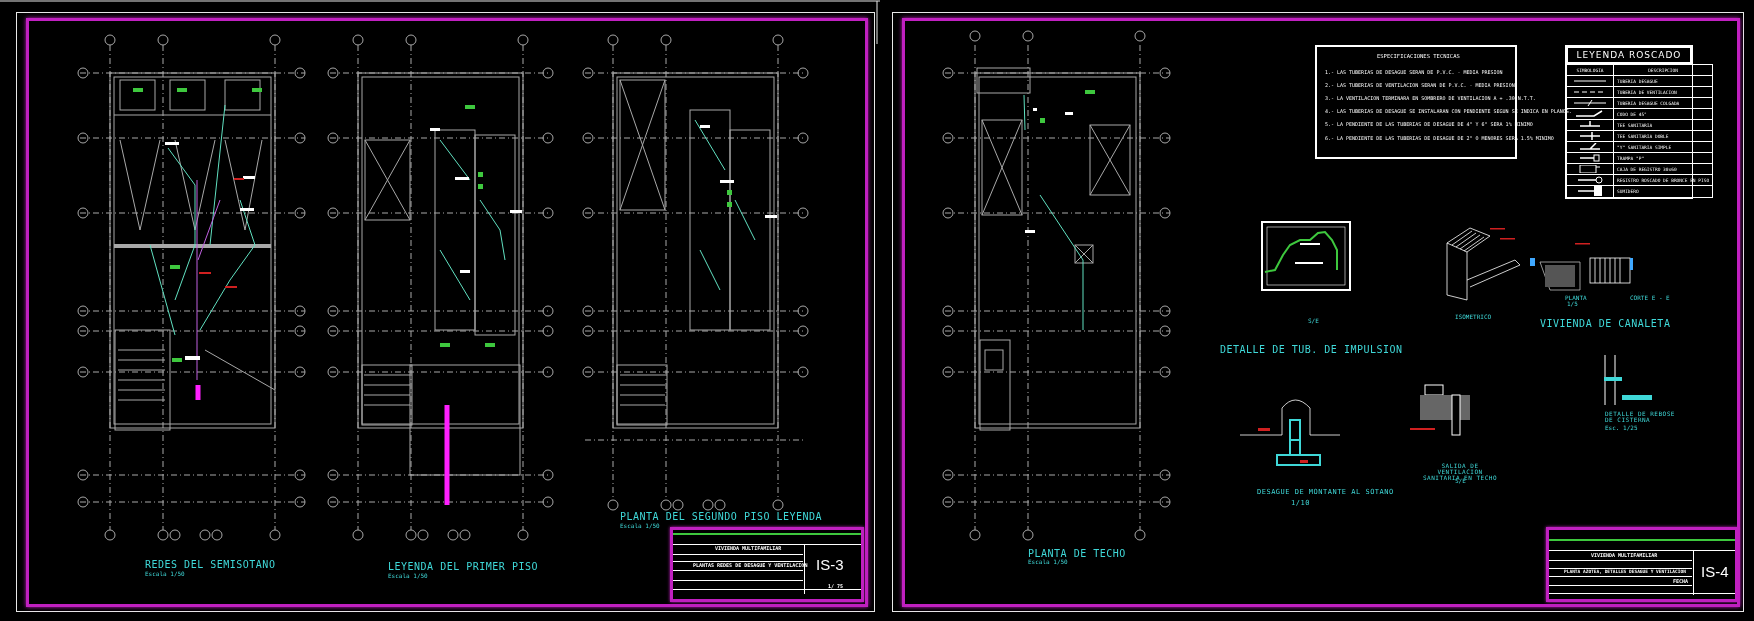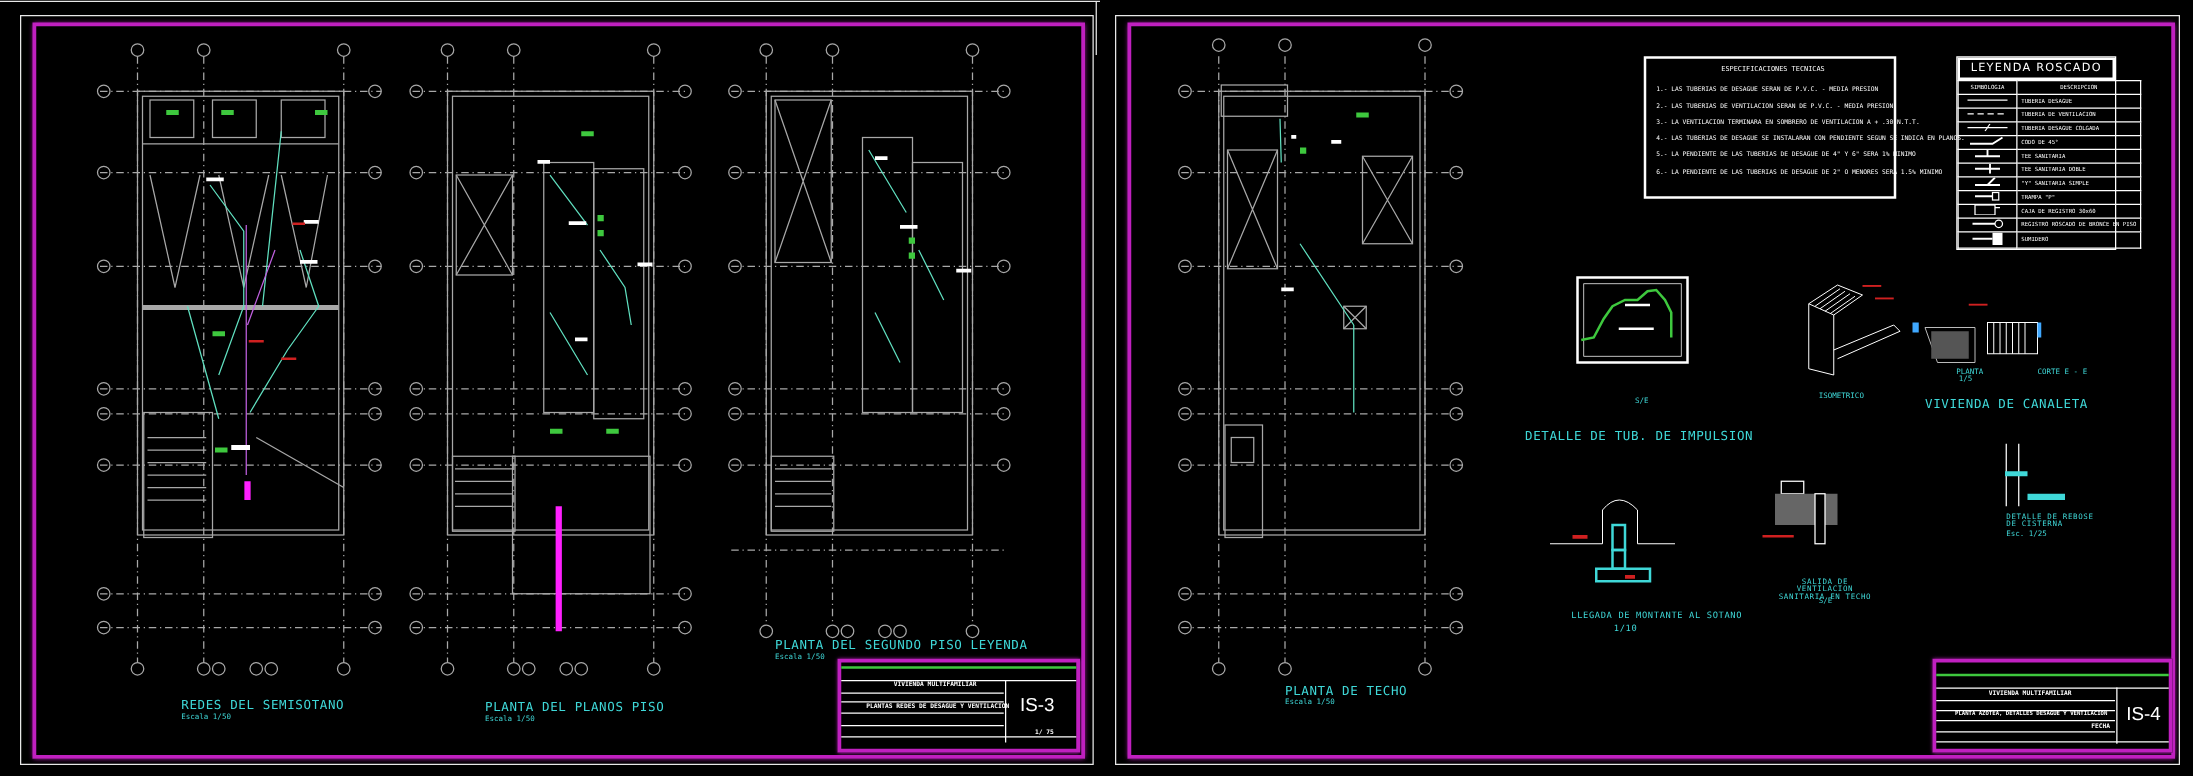--- a/index.html
+++ b/index.html
@@ -337,21 +337,21 @@
     <rect x="1604" y="377" width="18" height="4" fill="#3fd8d8"></rect>
     <rect x="1622" y="395" width="30" height="5" fill="#3fd8d8"></rect>
   </g>
 
   <line x1="0" y1="1" x2="880" y2="1" stroke="#e8e8e8"></line>
   <line x1="877" y1="1" x2="877" y2="44" stroke="#e8e8e8"></line>
 </svg>
 
 <div class="cap" style="left:145px;top:559px;">REDES DEL SEMISOTANO</div>
 <div class="cap-sub" style="left:145px;top:570px;">Escala 1/50</div>
-<div class="cap" style="left:388px;top:561px;">PLANTA  DEL  PLANOS PISO</div>
+<div class="cap" style="left:388px;top:561px;">LEYENDA  DEL  PRIMER PISO</div>
 <div class="cap-sub" style="left:388px;top:572px;">Escala 1/50</div>
 <div class="cap" style="left:620px;top:511px;">PLANTA DEL SEGUNDO PISO LEYENDA</div>
 <div class="cap-sub" style="left:620px;top:522px;">Escala 1/50</div>
 
 <div class="tb" style="left:670px;top:527px;width:188px;height:69px;">
   <div class="tb-green" style="top:3px;"></div>
   <div class="tb-line" style="top:14px;width:100%;"></div>
   <div class="tb-text" style="left:42px;top:15px;">VIVIENDA MULTIFAMILIAR</div>
   <div class="tb-line" style="top:24px;width:130px;"></div>
   <div class="tb-line" style="top:31px;width:130px;"></div>
@@ -463,21 +463,21 @@
     </table>
 </div>
 
 <div class="cap" style="left:1220px;top:305px;margin-top:39px;">DETALLE DE TUB. DE IMPULSION</div>
 <div class="cap-sub" style="left:1308px;top:317px;">S/E</div>
 <div class="cap-sub" style="left:1455px;top:313px;">ISOMETRICO</div>
 <div class="cap-sub" style="left:1565px;top:294px;">PLANTA</div>
 <div class="cap-sub" style="left:1567px;top:300px;">1/5</div>
 <div class="cap-sub" style="left:1630px;top:294px;">CORTE E - E</div>
 <div class="cap" style="left:1540px;top:318px;">VIVIENDA DE CANALETA</div>
-<div class="cap" style="left:1257px;top:488px;font-size:7px;">LLEGADA DE MONTANTE AL SOTANO</div>
+<div class="cap" style="left:1257px;top:488px;font-size:7px;">DESAGUE DE MONTANTE AL SOTANO</div>
 <div class="cap" style="left:1291px;top:499px;font-size:7px;">1/10</div>
 <div class="cap" style="left:1420px;top:463px;font-size:6px;white-space:normal;width:80px;text-align:center;line-height:6px;">SALIDA DE VENTILACION SANITARIA EN TECHO</div>
 <div class="cap-sub" style="left:1455px;top:477px;">S/E</div>
 <div class="cap" style="left:1605px;top:411px;font-size:6px;white-space:normal;width:70px;line-height:6px;">DETALLE DE REBOSE DE CISTERNA</div>
 <div class="cap-sub" style="left:1605px;top:424px;">Esc. 1/25</div>
 
 <div class="tb" style="left:1546px;top:527px;width:186px;height:69px;">
   <div class="tb-green" style="top:9px;"></div>
   <div class="tb-line" style="top:20px;width:100%;"></div>
   <div class="tb-text" style="left:42px;top:22px;">VIVIENDA MULTIFAMILIAR</div>

